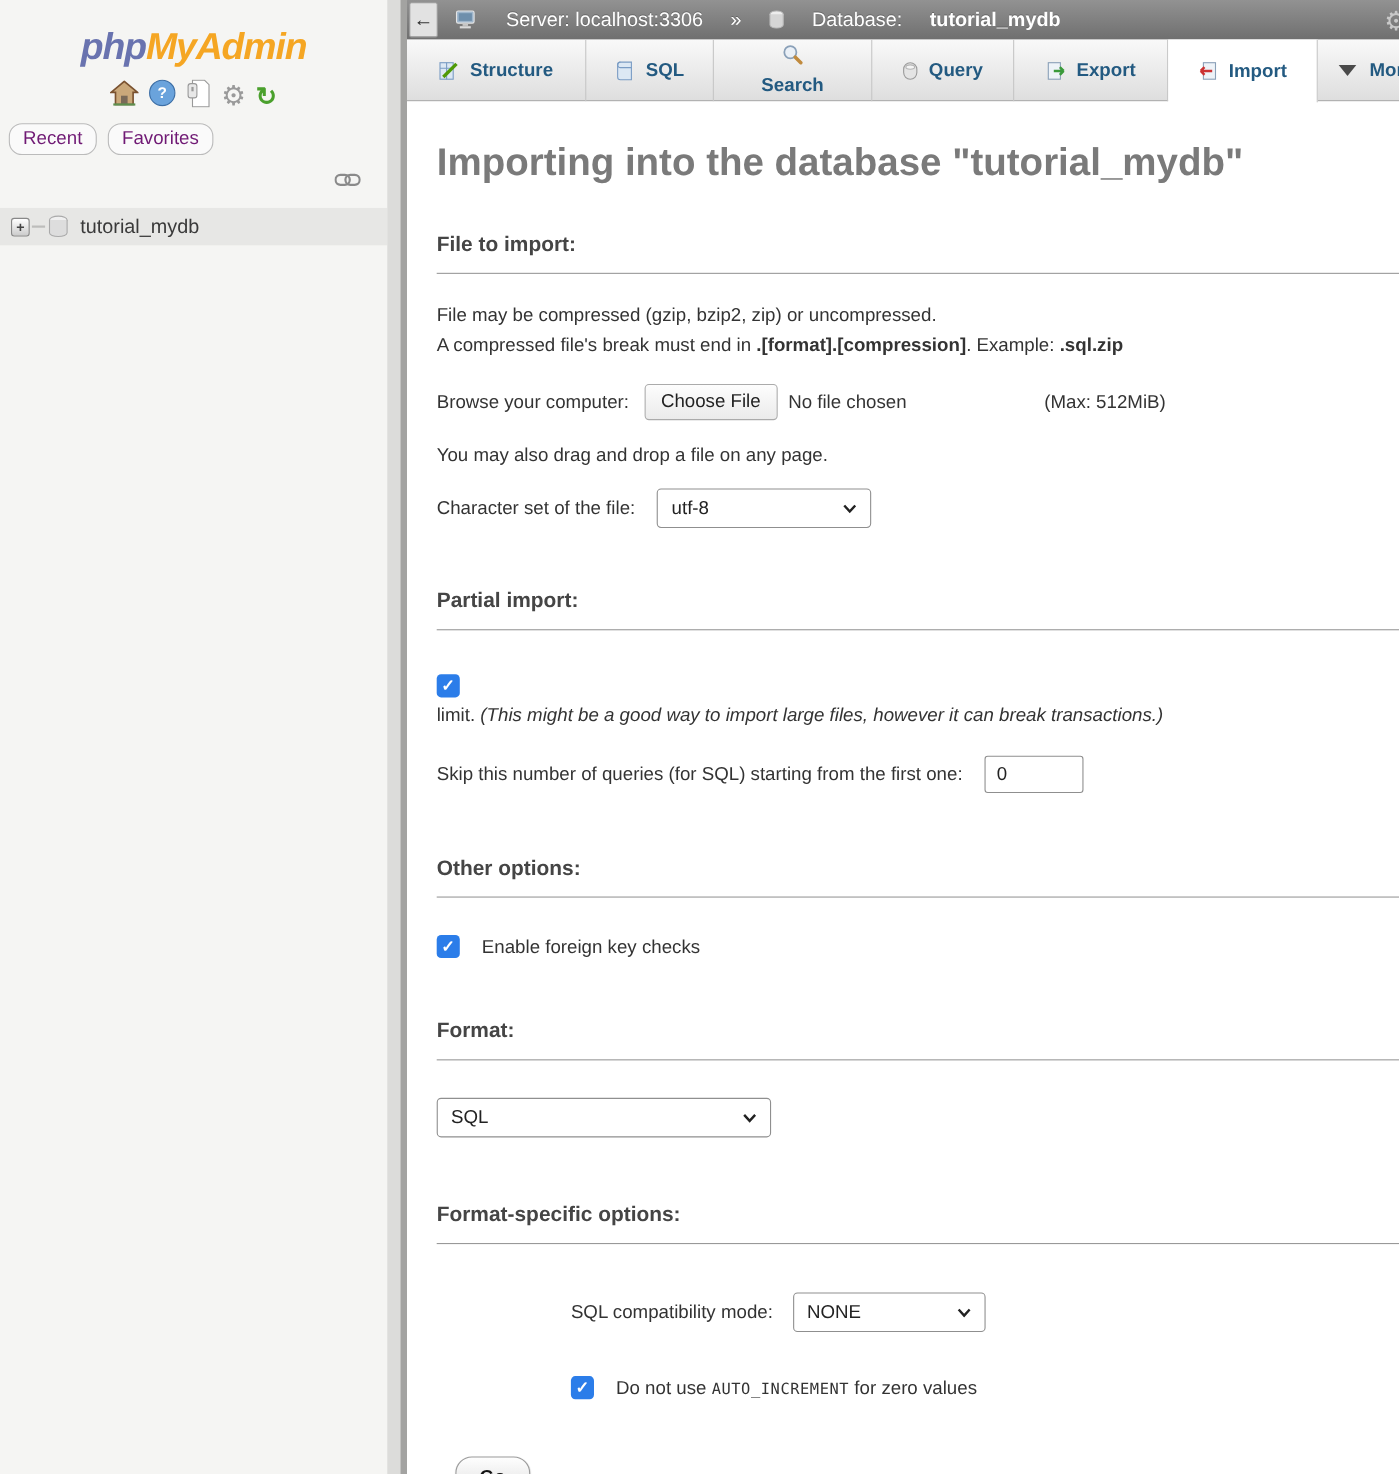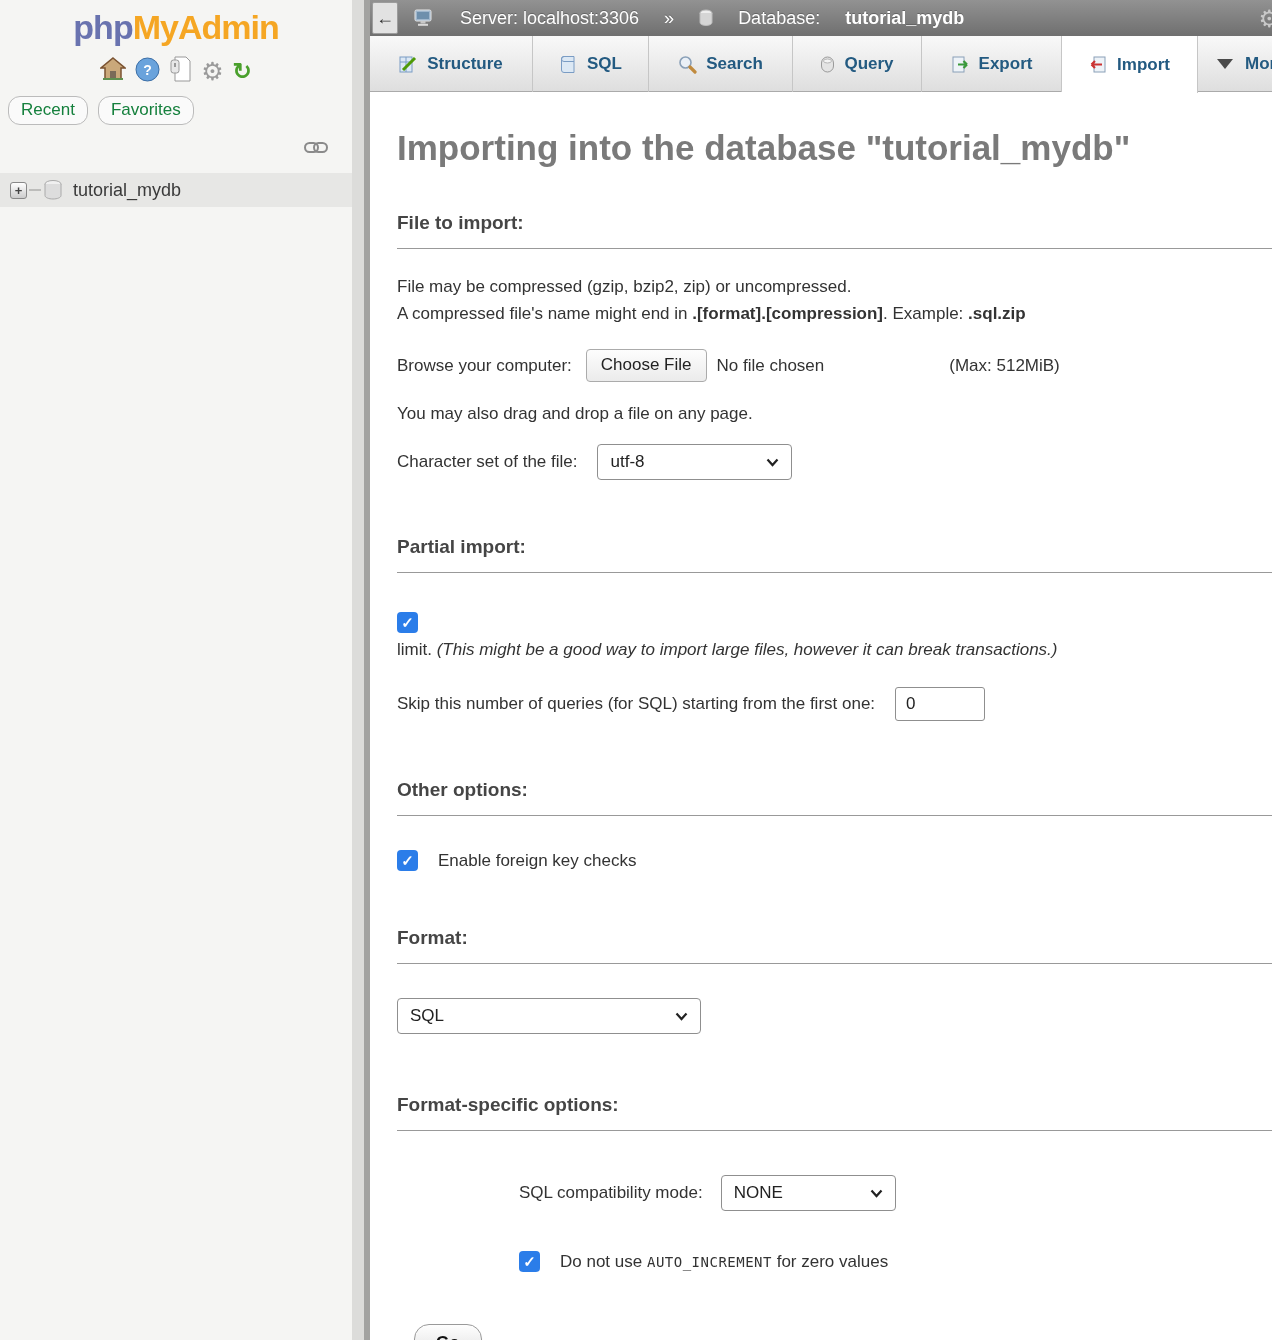--- a/index.html
+++ b/index.html
@@ -5,47 +5,47 @@
   * { box-sizing: border-box; margin: 0; padding: 0; }
   html,body { width:1272px; height:1340px; }
   body {
     font-family: "Liberation Sans", sans-serif;
     background:#fff; overflow:hidden; position:relative;
   }
   
   .sidebar { position:absolute; left:0; top:0; width:352px; height:1340px; background:#f5f5f3; }
   .side-scroll { position:absolute; left:352px; top:0; width:12px; height:1340px; background:#dcdcda; }
   .side-divider { position:absolute; left:364px; top:0; width:6px; height:1340px; background:#a3a3a1; }
-  .logo { text-align:center; padding-top:8px; font-size:34px; font-weight:bold; letter-spacing:-1px; }
+  .logo { text-align:center; padding-top:24px; font-size:34px; font-style:italic; font-weight:bold; letter-spacing:-1px; }
   .logo .php { color:#6973af; }
   .logo .rest { color:#f5a623; }
   .nav-icons { display:flex; justify-content:center; align-items:center; gap:9px; margin-top:9px; height:30px; }
   .nav-icons .glyph-gear { font-size:25px; color:#9a9a9a; line-height:1; }
   .nav-icons .glyph-refresh { font-size:23px; font-weight:bold; color:#4aa02c; line-height:1; }
   .pill-row { display:flex; gap:10px; margin:10px 0 0 8px; }
-  .pill { display:inline-block; padding:3px 12px 4px; border:1px solid #bbb; border-radius:12px; background:#fafafa; font-size:17px; color:#15803d; }
+  .pill { display:inline-block; padding:3px 12px 4px; border:1px solid #bbb; border-radius:12px; background:#fafafa; font-size:17px; color:#701a75; }
   .link-row { position:relative; height:22px; margin-top:12px; }
   .link-row svg { position:absolute; right:24px; top:4px; }
   .tree-row { margin-top:14px; height:34px; background:#e7e7e5; display:flex; align-items:center; padding-left:10px; }
   .expander { width:17px; height:17px; border:1px solid #888; border-radius:3px; background:linear-gradient(#fff,#ccc);
               font-size:13px; font-weight:bold; color:#444; display:flex; align-items:center; justify-content:center; }
   .tree-dash { width:12px; height:2px; background:#bdbdbb; margin:0 2px; }
   .tree-label { font-size:18px; color:#3a3a3a; margin-left:10px; }
   
   .main { position:absolute; left:370px; top:0; width:902px; height:1340px; overflow:hidden; background:#fff; }
   .topbar { position:relative; height:36px; background:linear-gradient(#929292,#6f6f6f); display:flex; align-items:center; color:#fff; font-size:18px; }
   .back-btn { width:26px; height:32px; margin:2px 0 2px 2px; background:#e2e2e2; border:1px solid #9c9c9c; border-radius:2px;
               color:#333; font-size:18px; display:flex; align-items:center; justify-content:center; }
   .crumb { display:flex; align-items:center; gap:25px; margin-left:16px; text-shadow:0 -1px 0 rgba(0,0,0,.25); white-space:nowrap; }
   .crumb b { font-weight:bold; }
   .topbar .gear-right { position:absolute; right:-8px; top:5px; font-size:24px; color:#c9c9c9; }
   .tabbar { position:relative; height:56px; background:linear-gradient(#f9f9f9,#dedede); border-bottom:1px solid #aaa; display:flex; }
   .tab { display:flex; align-items:center; justify-content:center; gap:9px; font-weight:bold; color:#235a81; font-size:17px;
          border-right:1px solid #c6c6c6; height:56px; }
-  .tab:nth-child(1){ width:163px; } .tab:nth-child(2){ width:116px; } .tab:nth-child(3){ width:144px; }
+  .tab:nth-child(1){ width:163px; } .tab:nth-child(2){ width:116px; } .tab:nth-child(3){ width:144px;flex-direction:column; }
   .tab:nth-child(4){ width:129px; } .tab:nth-child(5){ width:140px; } .tab:nth-child(6){ width:136px; }
   .tab.active { background:#fff; height:57px; z-index:2; }
   .tab-more { position:absolute; left:833px; top:0; width:120px; height:56px; display:flex; align-items:center; gap:12px;
               padding-left:14px; font-weight:bold; color:#235a81; font-size:17px; }
   .tri-down { width:0; height:0; border-left:8px solid transparent; border-right:8px solid transparent; border-top:10px solid #4a4a4a; }
   
   .content { padding:36px 0 0 27px; color:#333; font-size:17px; }
   h1.page-title { font-size:35px; font-weight:700; color:#7a7a7a; margin-bottom:44px; letter-spacing:0; }
   h2.section { font-size:19px; font-weight:bold; color:#454545; padding-bottom:14px; border-bottom:1px solid #999; }
   .mt-sec { margin-top:56px; }
@@ -207,21 +207,21 @@
     </div>
   </div>
 
   <div class="content">
     <h1 class="page-title">Importing into the database "tutorial_mydb"</h1>
 
     
     <h2 class="section">File to import:</h2>
     <div class="para">
       <span>File may be compressed (gzip, bzip2, zip) or uncompressed.</span><br>
-      <span>A compressed file's name might end in </span><span class="bold">.[format].[compression]</span><span>. Example: </span><span class="bold">.sql.zip</span>
+      <span>A compressed file's break must end in </span><span class="bold">.[format].[compression]</span><span>. Example: </span><span class="bold">.sql.zip</span>
     </div>
     <div class="row">
       <span>Browse your computer:</span>
       <span class="choose-btn">Choose File</span>
       <span class="no-file">No file chosen</span>
       <span class="max-note">(Max: 512MiB)</span>
     </div>
     <div class="row">
       <span>You may also drag and drop a file on any page.</span>
     </div>

